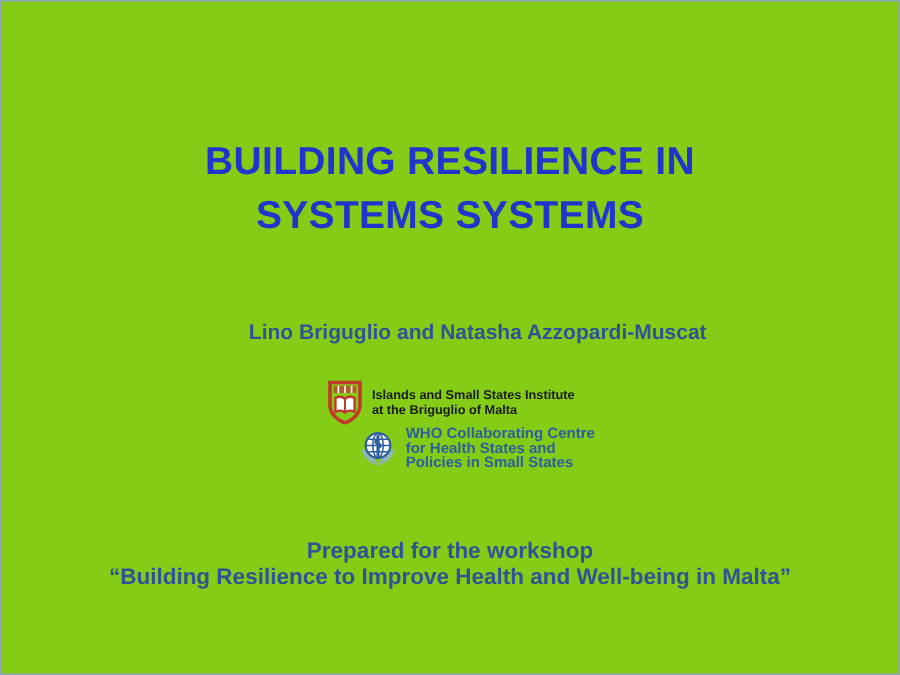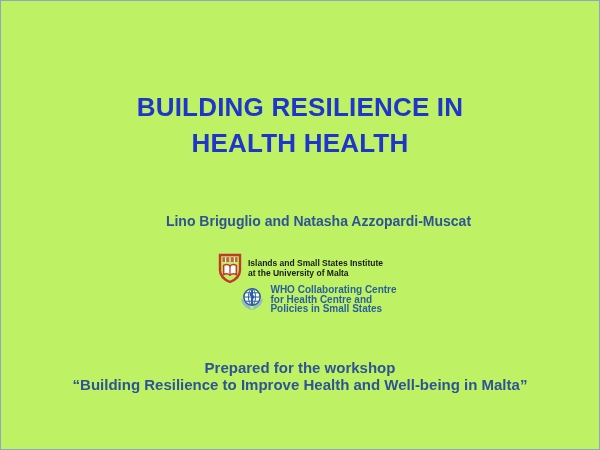--- a/index.html
+++ b/index.html
@@ -8,21 +8,21 @@
     background: #ffffff;
   }
   body {
     font-family: "Liberation Sans", sans-serif;
   }
   .slide {
     position: relative;
     width: 600px;
     height: 450px;
     box-sizing: border-box;
-    background: #bef264;
+    background: #84cc16;
     border: 1px solid #8fa6c0;
     overflow: hidden;
   }
 
   
   .title-block {
     position: absolute;
     left: 0;
     right: 0;
     top: 88px;
@@ -113,56 +113,56 @@
     white-space: nowrap;
   }
 </style>
 </head>
 <body>
 
 <div class="slide">
 
   <div class="title-block">
     <div class="title-line">BUILDING RESILIENCE IN</div>
-    <div class="title-line">HEALTH HEALTH</div>
+    <div class="title-line">SYSTEMS SYSTEMS</div>
   </div>
 
   <div class="authors">Lino Briguglio and Natasha Azzopardi-Muscat</div>
 
   <div class="logo-block">
 
     <div class="logo-row issi">
       <svg class="logo-mark" width="26" height="30" viewBox="0 0 26 30">
         <path d="M3 2 H23 V17 C23 23 18 27 13 29 C8 27 3 23 3 17 Z" fill="none" stroke="#c0392b" stroke-width="2.4"></path>
         <path d="M5.5 4.2 H20.5 V9 H5.5 Z" fill="#c0392b" opacity="0.75"></path>
         <path d="M8.6 4.2 V9 M13 4.2 V9 M17.4 4.2 V9" stroke="#ffffff" stroke-width="1.1"></path>
         <path d="M6.6 12.4 C9 11.2 11.6 11.6 13 12.9 C14.4 11.6 17 11.2 19.4 12.4
                  V21.6 C17 20.4 14.4 20.8 13 22.1 C11.6 20.8 9 20.4 6.6 21.6 Z" fill="#ffffff" stroke="#c0392b" stroke-width="1.6"></path>
         <path d="M13 12.9 V22.1" stroke="#c0392b" stroke-width="1.3"></path>
       </svg>
       <div class="logo-text">
         <span class="l">Islands and Small States Institute</span>
-        <span class="l">at the University of Malta</span>
+        <span class="l">at the Briguglio of Malta</span>
       </div>
     </div>
 
     <div class="logo-row who">
       <svg class="logo-mark" width="26" height="26" viewBox="0 0 26 26">
         <path d="M13 24.2 C6.5 22.4 2.6 18.4 2.0 12.6 C4.2 14.6 6.6 15.6 8.4 15.8 Z" fill="#8fb0d4" opacity="0.85"></path>
         <path d="M13 24.2 C19.5 22.4 23.4 18.4 24.0 12.6 C21.8 14.6 19.4 15.6 17.6 15.8 Z" fill="#8fb0d4" opacity="0.85"></path>
         <circle cx="13" cy="11" r="8.2" fill="#ffffff" stroke="#2c5f9e" stroke-width="1.5"></circle>
         <ellipse cx="13" cy="11" rx="3.5" ry="8.2" fill="none" stroke="#2c5f9e" stroke-width="1"></ellipse>
         <path d="M4.9 11 H21.1 M6.0 6.8 H20.0 M6.0 15.2 H20.0" stroke="#2c5f9e" stroke-width="1"></path>
         <path d="M13 3.3 V18.7" stroke="#2c5f9e" stroke-width="1"></path>
         <path d="M13 4.2 V19.6" stroke="#2c5f9e" stroke-width="2.1"></path>
         <path d="M13.0 7.2 C10.7 7.2 10.7 9.7 13.0 9.7 C15.3 9.7 15.3 12.2 13.0 12.2" fill="none" stroke="#2c5f9e" stroke-width="1.5"></path>
       </svg>
       <div class="logo-text">
         <span class="l">WHO Collaborating Centre</span>
-        <span class="l">for Health Centre and</span>
+        <span class="l">for Health States and</span>
         <span class="l">Policies in Small States</span>
       </div>
     </div>
 
   </div>
 
   <div class="footer">
     <span class="l">Prepared for the workshop</span>
     <span class="l">“Building Resilience to Improve Health and Well-being in Malta”</span>
   </div>

